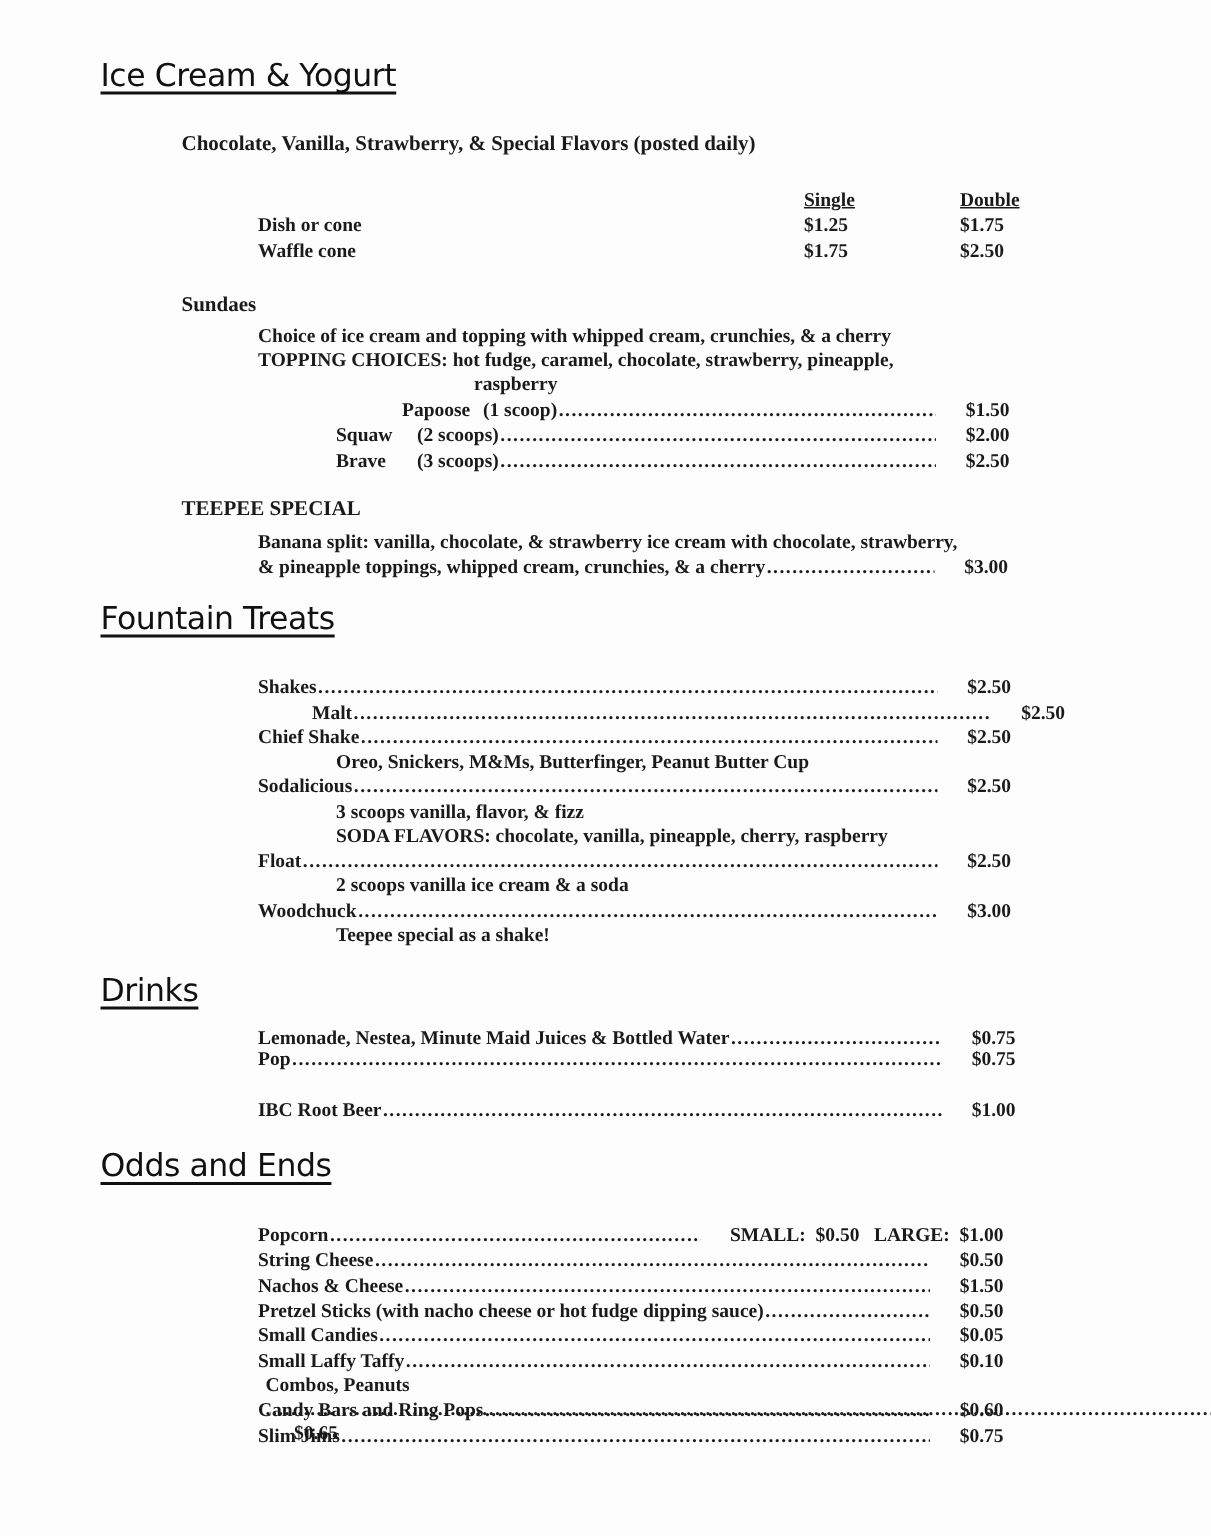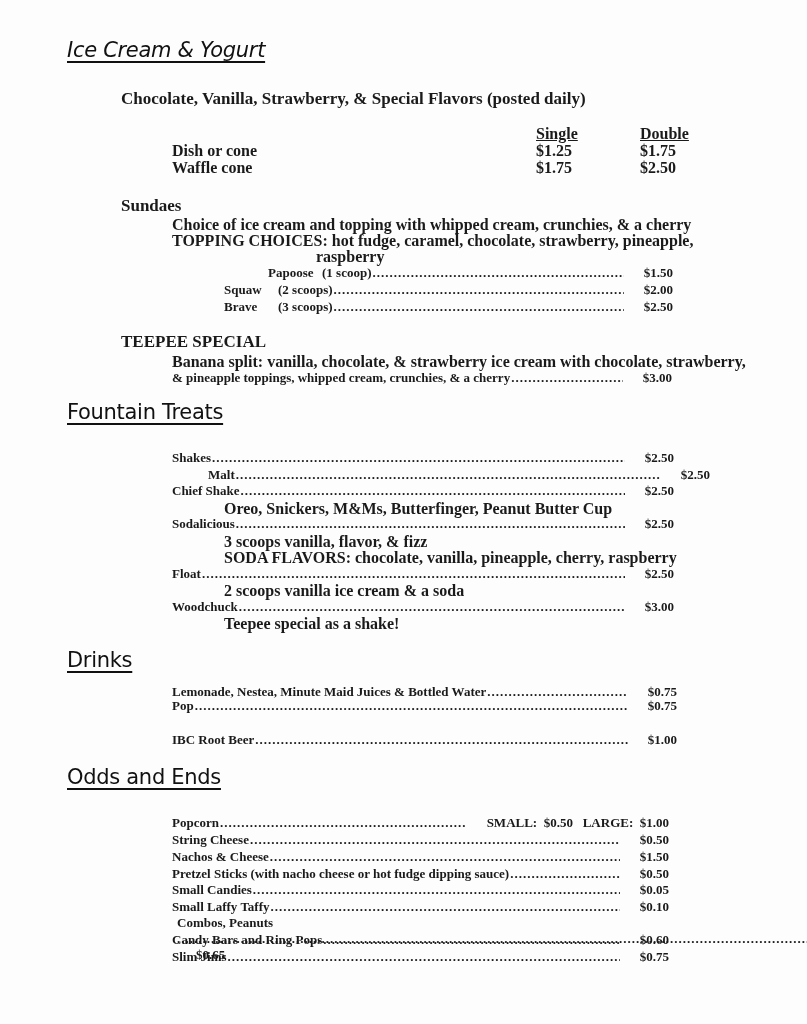--- a/index.html
+++ b/index.html
@@ -15,43 +15,43 @@
     position: absolute; left: 67px;
     font-family: "DejaVu Sans", "Liberation Sans", sans-serif;
     font-size: 21px; letter-spacing: -0.3px;
     text-decoration: underline; text-underline-offset: 4px;
     text-decoration-thickness: 1.5px;
     color: #111;
     font-weight: normal;
   }
   .abs { position: absolute; white-space: nowrap; }
   .b { font-weight: bold; }
-  .sz13 { font-size: 16px; }
-  .sz15 { font-size: 17px; }
+  .sz13 { font-size: 13px; }
+  .sz15 { font-size: 14px; }
   .row {
     position: absolute; display: flex; align-items: baseline;
     font-size: 13px; font-weight: bold; white-space: nowrap;
   }
   .row .lbl { flex: 0 0 auto; }
   .row .dots {
     flex: 1 1 auto; overflow: hidden; margin: 0 1px;
     letter-spacing: 1px;
   }
   .row .dots::before {
     content: "........................................................................................................................................................................................................................";
   }
   .row .price { flex: 0 0 auto; padding-left: 19px; }
   .ul { text-decoration: underline; }
 </style>
 </head>
 <body>
 
 <div class="page">
 
-  <div class="sec-title" style="top:38px;font-style:italic;">Ice Cream &amp; Yogurt</div>
+  <div class="sec-title" style="top:38px;">Ice Cream &amp; Yogurt</div>
   <div class="abs b sz15" style="left:121px; top:89px;">Chocolate, Vanilla, Strawberry, &amp; Special Flavors (posted daily)</div>
 
   <div class="abs b sz13 ul" style="left:536px; top:125px;">Single</div>
   <div class="abs b sz13 ul" style="left:640px; top:125px;">Double</div>
 
   <div class="abs b sz13" style="left:172px; top:142px;">Dish or cone</div>
   <div class="abs b sz13" style="left:536px; top:142px;">$1.25</div>
   <div class="abs b sz13" style="left:640px; top:142px;">$1.75</div>
 
   <div class="abs b sz13" style="left:172px; top:159px;">Waffle cone</div>

